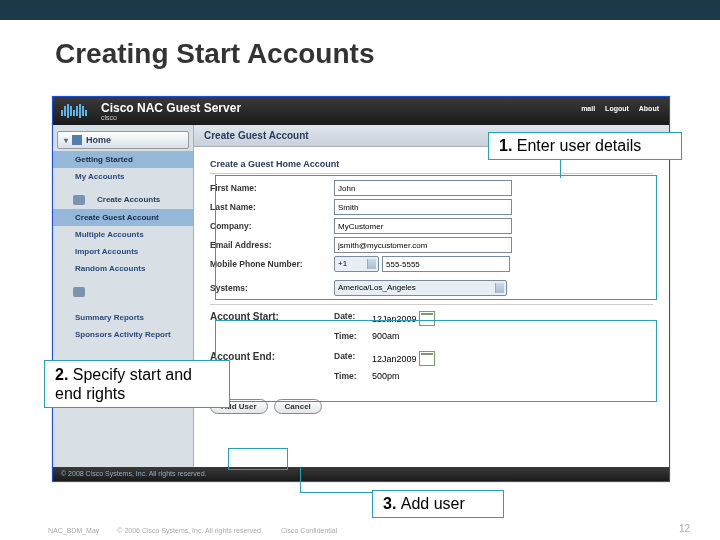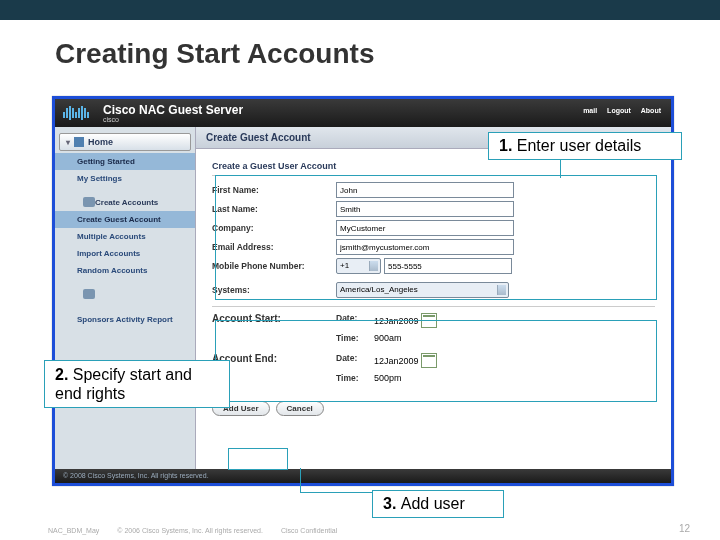--- a/index.html
+++ b/index.html
@@ -1,19 +1,19 @@
 <!DOCTYPE html>
 <html><head>
 <meta charset="utf-8">
 <style>
 html,body{margin:0;padding:0;font-family:Arial,Helvetica,sans-serif;background:#fff;width:720px;height:540px;overflow:hidden}
 .slide{position:relative;width:720px;height:540px}
 .topbar{height:20px;background:#1a3a4a}
 .title{font-size:28px;font-weight:bold;color:#333;padding:18px 40px 12px 55px}
-.screenshot{position:absolute;left:52px;top:96px;width:616px;height:384px;background:#b91c1c;border:3px solid #1d4ed8;box-shadow:0 0 1px rgba(0,0,0,.4);font-size:9px}
+.screenshot{position:absolute;left:52px;top:96px;width:616px;height:384px;background:#b91c1c;border:1px solid #1d4ed8;box-shadow:0 0 1px rgba(0,0,0,.4);font-size:9px}
 .shot-hdr{height:28px;background:linear-gradient(#3a3a3a,#1a1a1a);color:#fff;display:flex;align-items:center;padding:0 8px;position:relative}
 .cisco-logo{display:flex;gap:1px;margin-right:8px}
 .cisco-logo span{width:2px;background:#5bb5e8;display:inline-block}
 .cisco-logo span:nth-child(1){height:6px;margin-top:6px}
 .cisco-logo span:nth-child(2){height:10px;margin-top:2px}
 .cisco-logo span:nth-child(3){height:14px;margin-top:0}
 .cisco-logo span:nth-child(4){height:10px;margin-top:2px}
 .cisco-logo span:nth-child(5){height:6px;margin-top:6px}
 .cisco-logo span:nth-child(6){height:10px;margin-top:2px}
 .cisco-logo span:nth-child(7){height:14px;margin-top:0}
@@ -23,21 +23,21 @@
 .brand{font-weight:bold;font-size:12px;color:#fff;position:absolute;left:48px;top:4px}
 .hdr-links{position:absolute;right:10px;top:8px;color:#fff;font-size:7px;font-weight:bold}
 .hdr-links span{margin-left:8px}
 .shot-body{display:flex;height:calc(100% - 28px - 14px)}
 .sidebar{width:140px;background:#d8e0e6;border-right:1px solid #aab;padding:4px 0;overflow:hidden}
 .sb-home{background:linear-gradient(#fff,#d8e0e8);border:1px solid #999;margin:2px 4px;padding:3px 6px;font-size:9px;font-weight:bold;color:#2a3a5a;display:flex;align-items:center;gap:4px;border-radius:2px}
 .sb-home::before{content:"▾";color:#667;font-size:8px}
 .sb-home .h-icon{width:10px;height:10px;background:#5080b0}
 .sb-item{padding:4px 6px 4px 22px;font-size:8px;color:#2a4a7a;font-weight:bold;cursor:pointer}
 .sb-item.sel{background:#95b8d8;color:#1a2a4a}
-.sb-item.grp{padding-left:28px;display:flex;align-items:center;gap:0;color:#2a3a5a}
+.sb-item.grp{padding-left:20px;display:flex;align-items:flex-start;gap:12px;color:#2a3a5a}
 .sb-item.grp .g-icon{width:12px;height:10px;background:#7a95b0;border-radius:2px}
 .sb-sep{height:6px}
 .main{flex:1;background:#fff;padding:0;overflow:hidden}
 .main-hdr{background:linear-gradient(#e0e6ec,#c8d0da);border-bottom:1px solid #aab;padding:5px 10px;font-size:10px;font-weight:bold;color:#2a3a5a}
 .form-wrap{padding:8px 16px}
 .sec-title{font-size:9px;font-weight:bold;color:#2a3a5a;border-bottom:1px solid #ccc;padding:4px 0;margin-bottom:6px}
 .fld{display:flex;align-items:center;margin:3px 0}
 .fld label{width:124px;font-size:8.5px;font-weight:bold;color:#333}
 .fld input[type=text]{width:170px;height:14px;border:1px solid #7a8a9a;font-size:8px;padding:0 3px;background:#fff}
 .fld .sel{display:inline-block;background:#e8eef5;border:1px solid #7a8a9a;height:14px;line-height:14px;padding:0 3px;font-size:8px;border-radius:2px;position:relative;margin-right:3px}
@@ -95,43 +95,44 @@
         <span>About</span>
       </div>
     </div>
     <div class="shot-body">
       <div class="sidebar">
         <div class="sb-home">
             <span class="h-icon"></span>
             <span>Home</span>
           </div>
         <div class="sb-item sel">Getting Started</div>
-        <div class="sb-item">My Settings</div>
+        <div class="sb-item">My Accounts</div>
         <div class="sb-sep"></div>
         <div class="sb-item grp">
             <span class="g-icon"></span>
             <span>Create Accounts</span>
           </div>
         <div class="sb-item sel">Create Guest Account</div>
         <div class="sb-item">Multiple Accounts</div>
         <div class="sb-item">Import Accounts</div>
         <div class="sb-item">Random Accounts</div>
         <div class="sb-sep"></div>
         <div class="sb-item grp">
             <span class="g-icon"></span>
             <span></span>
           </div>
         <div class="sb-item"></div>
+        <div class="sb-item">Summary Reports</div>
         <div class="sb-item">Sponsors Activity Report</div>
         <div class="sb-item"></div>
       </div>
       <div class="main">
         <div class="main-hdr">Create Guest Account</div>
         <div class="form-wrap">
-          <div class="sec-title">Create a Guest User Account</div>
+          <div class="sec-title">Create a Guest Home Account</div>
 
           <div class="fld">
               <label>First Name:</label>
               <input type="text" value="John" style="">
             </div>
           <div class="fld">
               <label>Last Name:</label>
               <input type="text" value="Smith" style="">
             </div>
           <div class="fld">

